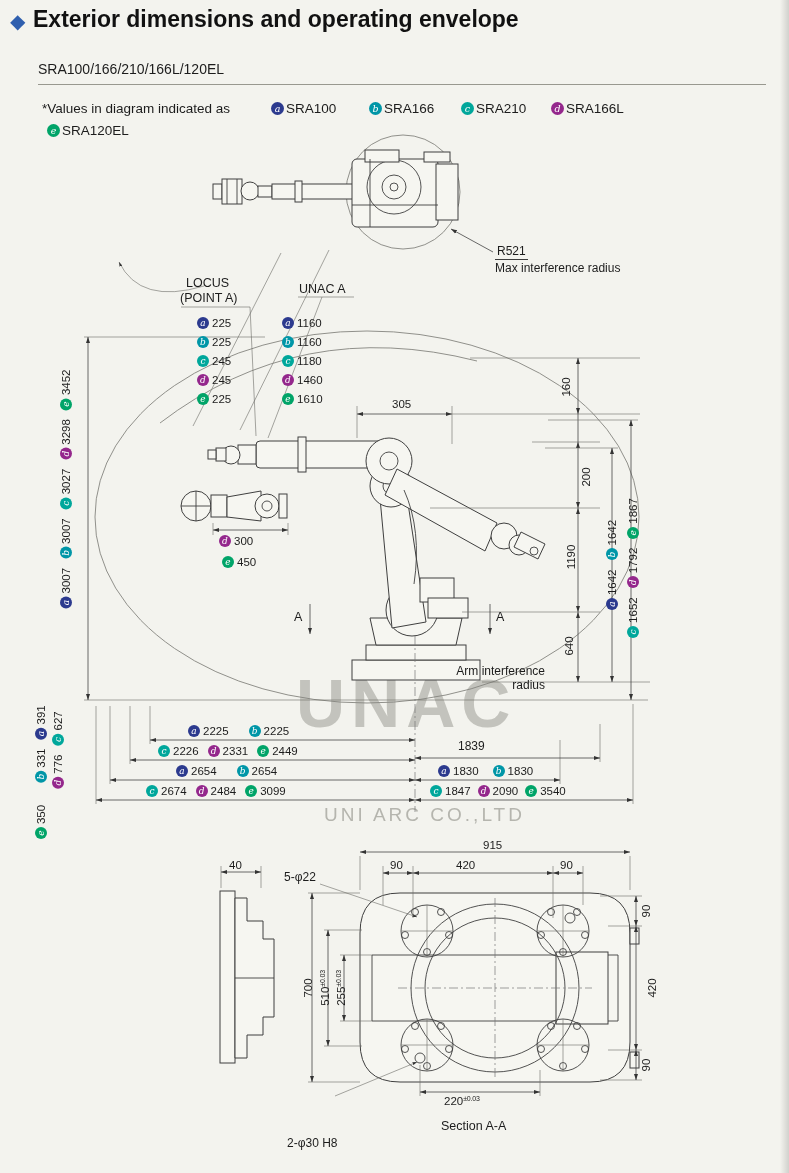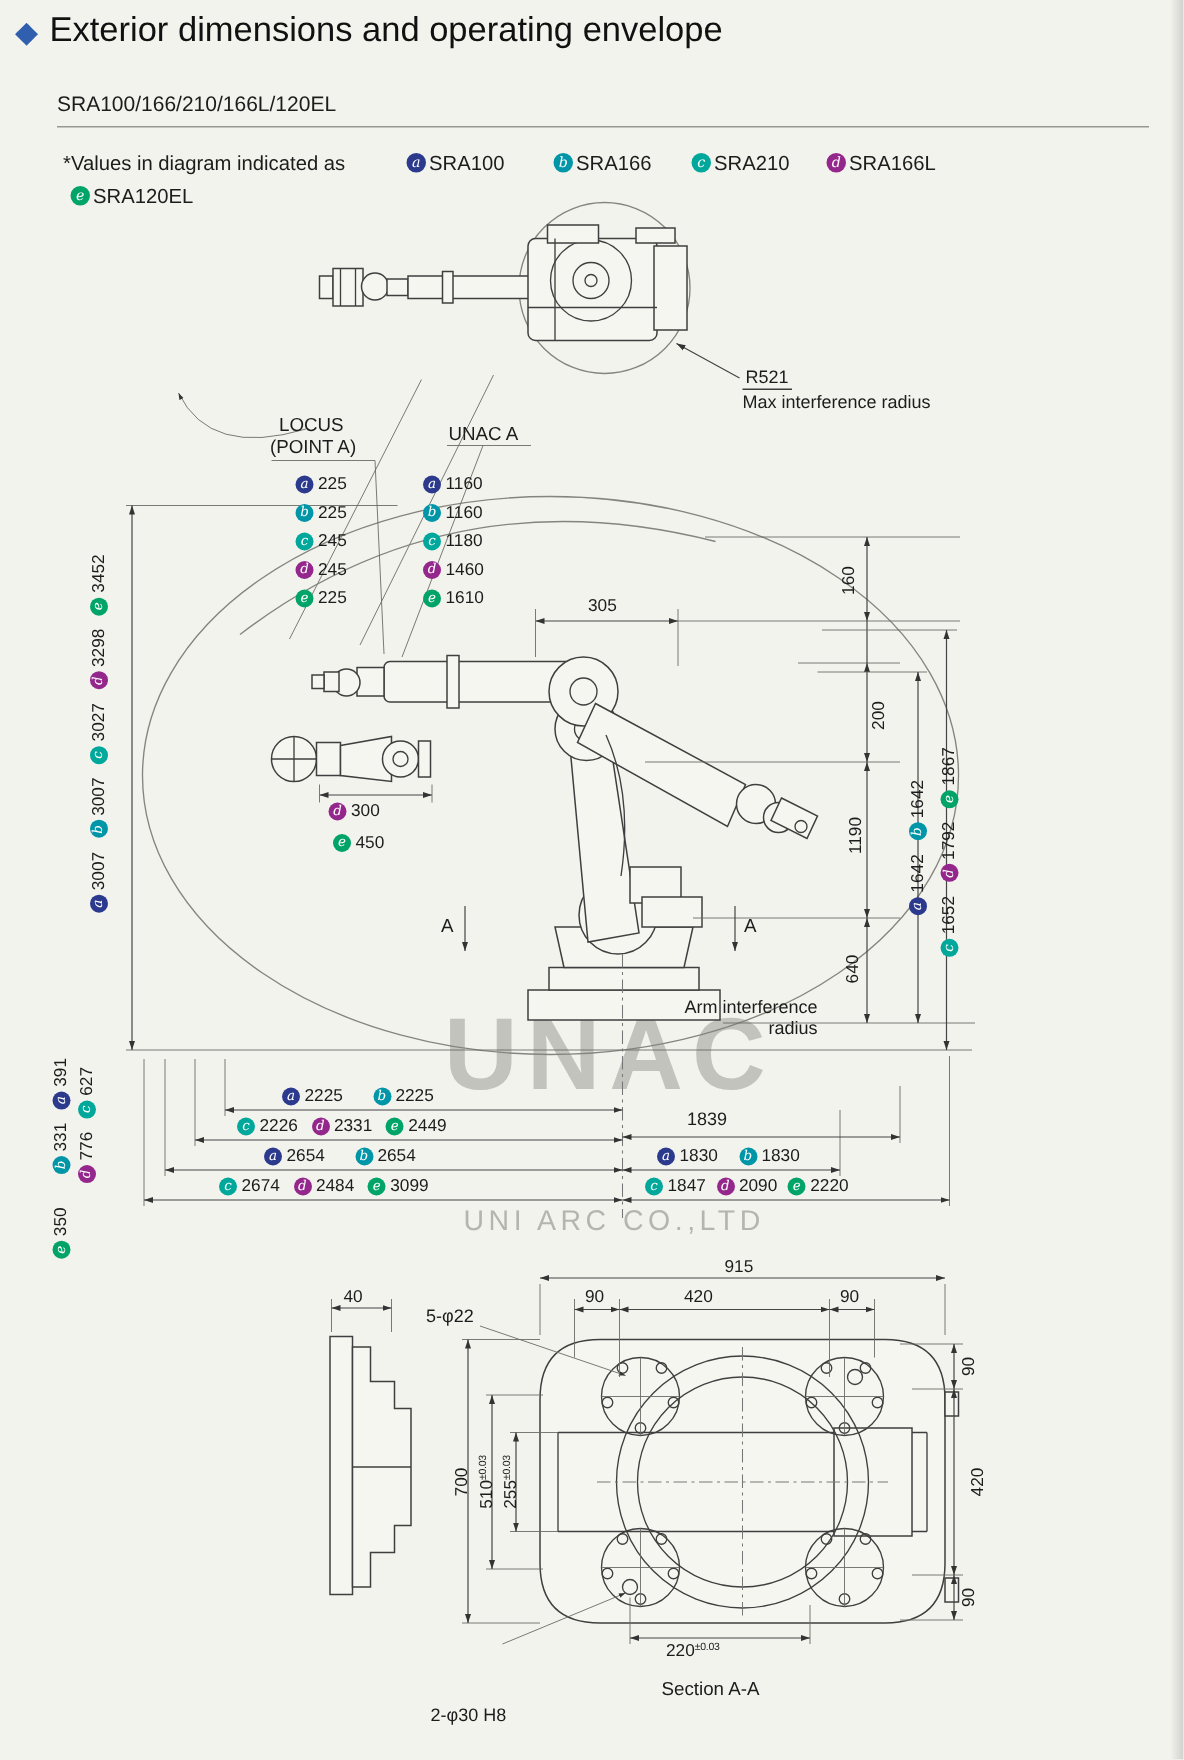--- a/index.html
+++ b/index.html
@@ -26,21 +26,21 @@
   svg .sl  { stroke:#3f3f3f; stroke-width:0.9; fill:none; }
   svg .env { stroke:#85857f; stroke-width:0.9; fill:none; }
   svg .dml { stroke:#444444; stroke-width:0.8; fill:none; }
   svg .ext { stroke:#6b6b66; stroke-width:0.6; fill:none; }
   svg .cln { stroke:#777777; stroke-width:0.7; fill:none; stroke-dasharray:9 3 2 3; }
 </style>
 </head>
 <body>
 
 <div class="wm" style="left:296px;top:664px;font-size:68px;font-weight:bold;letter-spacing:6px;color:rgba(148,148,140,0.5)">UNAC</div>
-<div class="wm" style="left:309px;top:804px;font-size:19px;letter-spacing:3px;color:rgba(148,148,140,0.65)">UNI ARC CO.,LTD</div>
+<div class="wm" style="left:324px;top:804px;font-size:19px;letter-spacing:3px;color:rgba(148,148,140,0.65)">UNI ARC CO.,LTD</div>
 
 <svg style="position:absolute;left:0;top:0;z-index:1" width="789" height="1173" viewBox="0 0 789 1173">
   <defs>
     <marker id="ar" viewBox="0 0 8 7" refX="7.5" refY="3.5" markerWidth="8" markerHeight="7" orient="auto-start-reverse">
       <path d="M0,1 L7.5,3.5 L0,6 z" fill="#333"></path>
     </marker>
     <g id="pad">
       <circle r="26" class="sl"></circle>
       <circle cx="-12" cy="-19" r="3.5" class="sl"></circle>
         <circle cx="14" cy="-19" r="3.5" class="sl"></circle>
@@ -217,21 +217,21 @@
     <line x1="340" y1="955" x2="372" y2="955" class="ext"></line>
       <line x1="340" y1="1021" x2="372" y2="1021" class="ext"></line>
     <path d="M344,955 V1021" class="dml" marker-start="url(#ar)" marker-end="url(#ar)"></path>
     <line x1="420" y1="1065" x2="420" y2="1096" class="ext"></line>
       <line x1="540" y1="1070" x2="540" y2="1096" class="ext"></line>
     <path d="M420,1092 H540" class="dml" marker-start="url(#ar)" marker-end="url(#ar)"></path>
   </g>
 </svg>
 
 <span class="abs" style="left:10px;top:9px;font-size:20px;color:#2f5fae">◆</span>
-<h1 class="abs" style="left:33px;top:6px;font-size:23px;font-weight:400;color:#111">Exterior dimensions and operating envelope</h1>
+<h1 class="abs" style="left:33px;top:6px;font-size:23px;font-weight:700;color:#111">Exterior dimensions and operating envelope</h1>
 <div class="abs" style="left:38px;top:61px;font-size:14px">SRA100/166/210/166L/120EL</div>
 <div class="abs" style="left:38px;top:84px;width:728px;height:1px;background:#98988f"></div>
 
 <div class="abs" style="left:42px;top:101px;font-size:13.5px">*Values in diagram indicated as</div>
 <span class="dp lg abs" style="left:271px;top:101px">
     <span class="cl" style="background: rgb(44, 58, 142);">a</span>
     <span>SRA100</span>
   </span>
 <span class="dp lg abs" style="left:369px;top:101px">
     <span class="cl" style="background: rgb(0, 150, 167);">b</span>
@@ -433,21 +433,21 @@
   <span class="dp">
       <span class="cl" style="background: rgb(0, 167, 155);">c</span>
       <span>1847</span>
     </span>
   <span class="dp">
       <span class="cl" style="background: rgb(148, 39, 140);">d</span>
       <span>2090</span>
     </span>
   <span class="dp">
       <span class="cl" style="background: rgb(0, 164, 104);">e</span>
-      <span>2220</span>
+      <span>3540</span>
     </span>
 </div>
 
 <div class="rot" style="left:41px;top:744px">
   <span class="dp">
       <span class="cl" style="background: rgb(0, 150, 167);">b</span>
       <span>331</span>
     </span>
   <span class="dp">
       <span class="cl" style="background: rgb(44, 58, 142);">a</span>

